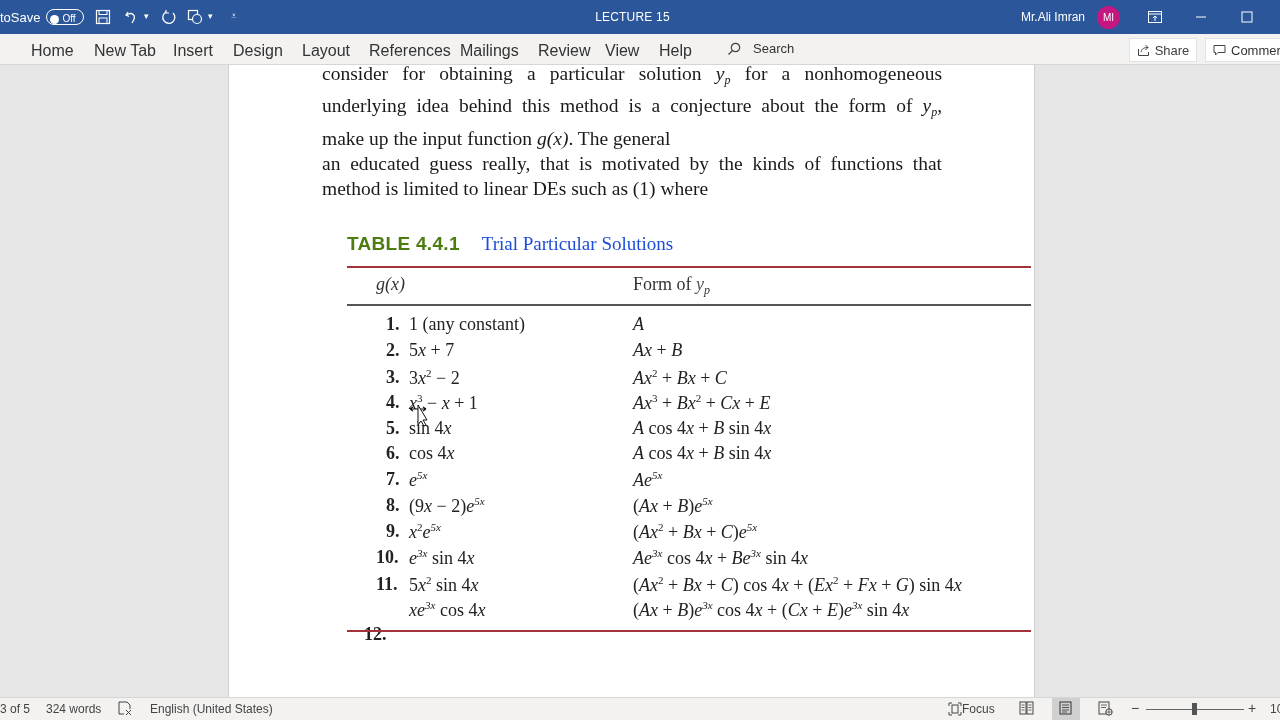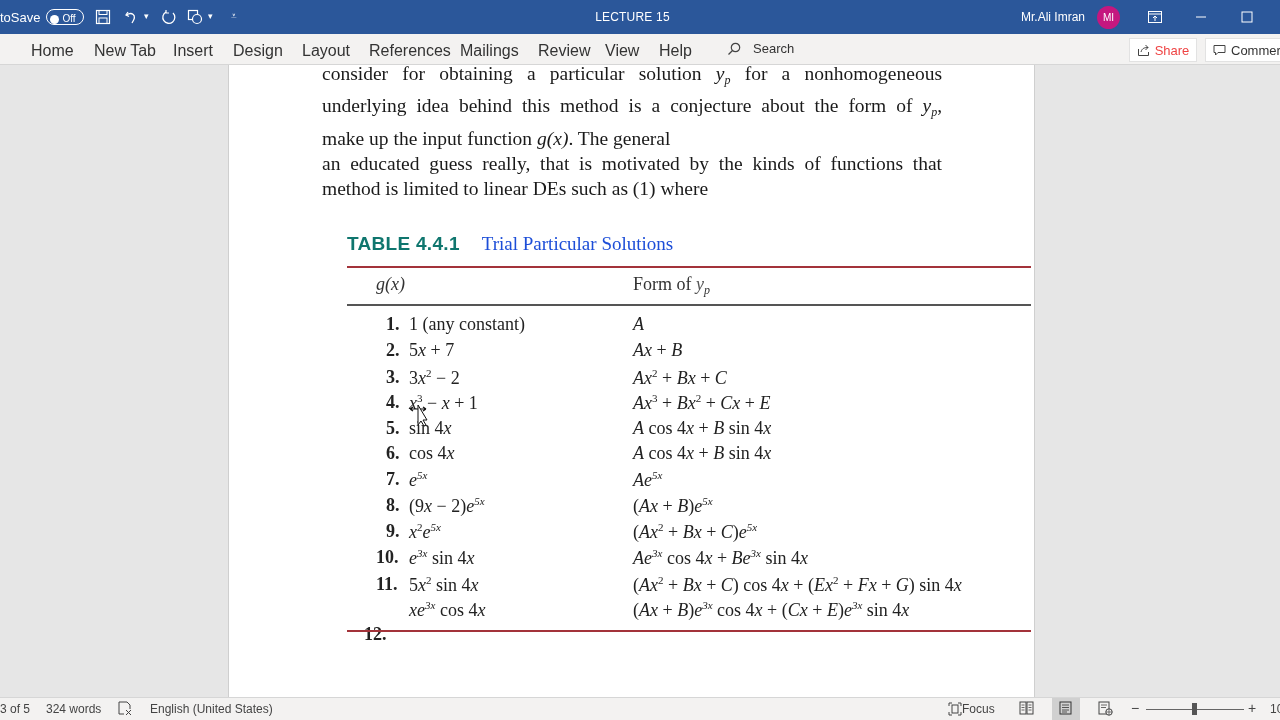--- a/index.html
+++ b/index.html
@@ -14,35 +14,35 @@
   .qa-caret { position: absolute; top: 11px; font-size: 9px; }
   .title-text { position: absolute; left: 0; width: 1265px; text-align: center; top: 10px; font-size: 12px; letter-spacing: 0.2px; }
   .user-name { position: absolute; left: 1021px; top: 10px; font-size: 12px; text-align: center; }
   .avatar { position: absolute; left: 1097px; top: 6px; width: 23px; height: 23px; border-radius: 50%; background: #c4177f; color: #fff; font-size: 10px; display: flex; align-items: center; justify-content: center; }
   .win-btn { position: absolute; top: 9px; width: 16px; height: 16px; display: flex; align-items: center; justify-content: center; }
 
   
   .ribbon { position: absolute; left: 0; top: 34px; width: 1280px; height: 31px; background: #f3f2f1; border-bottom: 1px solid #d6d6d6; }
   .rtab { position: absolute; top: 8px; font-size: 16px; color: #333; }
   .search-area { position: absolute; left: 727px; top: 7px; display: flex; align-items: center; gap: 12px; font-size: 13px; color: #333; }
-  .share-btn { position: absolute; left: 1129px; top: 4px; width: 68px; height: 24px; background: #fff; border: 1px solid #e2e2e2; display: flex; align-items: center; justify-content: center; gap: 5px; font-size: 13px; color: #ef4444; }
+  .share-btn { position: absolute; left: 1129px; top: 4px; width: 68px; height: 24px; background: #fff; border: 1px solid #e2e2e2; display: flex; align-items: center; justify-content: center; gap: 5px; font-size: 13px; color: #404040; }
   .comments-btn { position: absolute; left: 1205px; top: 4px; width: 90px; height: 24px; background: #fff; border: 1px solid #e2e2e2; display: flex; align-items: center; padding-left: 7px; gap: 5px; font-size: 13px; color: #333; }
 
   
   .doc-area { position: absolute; left: 0; top: 65px; width: 1280px; height: 632px; background: #e6e6e6; overflow: hidden; }
   .page { position: absolute; left: 228px; top: 0; width: 807px; height: 640px; background: #fff; border-left: 1px solid #cfcfcf; border-right: 1px solid #cfcfcf; }
   .body-text { position: absolute; left: 93px; top: -4px; width: 620px; font-family: "Liberation Serif", "DejaVu Serif", serif; font-size: 19.5px; line-height: 25.3px; color: #1a1a1a; }
   .body-text .line { display: block; white-space: nowrap; }
   .body-text .just { text-align: justify; text-align-last: justify; white-space: normal; }
   .body-text b { font-weight: bold; }
   .body-text i { font-style: italic; }
   .sub { font-size: 12px; vertical-align: -4px; font-style: italic; }
 
   .tbl-title { position: absolute; left: 118px; top: 168px; display: flex; align-items: baseline; gap: 22px; }
-  .tbl-num { font-family: "Liberation Sans", sans-serif; font-size: 19px; color: #0f766e; font-weight: bold; letter-spacing: 0.3px; }
+  .tbl-num { font-family: "Liberation Sans", sans-serif; font-size: 19px; color: #4d7c0f; font-weight: bold; letter-spacing: 0.3px; }
   .tbl-cap { font-family: Liberation Serif, serif; font-size: 19px; color: #1d4ed8; }
   .rule-red { position: absolute; left: 118px; width: 684px; height: 2px; background: #a3333a; }
   .rule-dark { position: absolute; left: 118px; width: 684px; height: 2px; background: #555; }
   .hdr { position: absolute; top: 209px; font-family: "Liberation Serif", serif; font-size: 18px; color: #333; }
   .hdr i { font-style: italic; }
   .trow { position: absolute; left: 0; width: 800px; height: 26px; font-family: "Liberation Serif", serif; font-size: 18px; color: #222; }
   .trow .num { position: absolute; right: 629px; font-weight: bold; }
   .trow .gx { position: absolute; left: 180px; white-space: nowrap; }
   .trow .yp { position: absolute; left: 404px; white-space: nowrap; }
   .trow sup { font-size: 11px; vertical-align: 7px; font-style: italic; }

